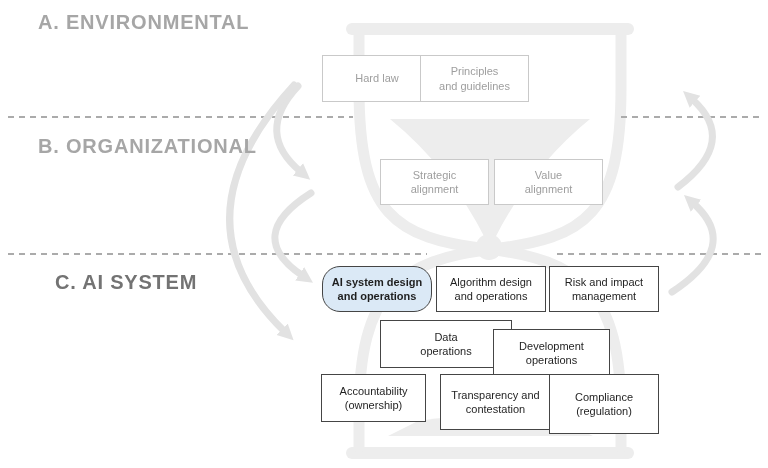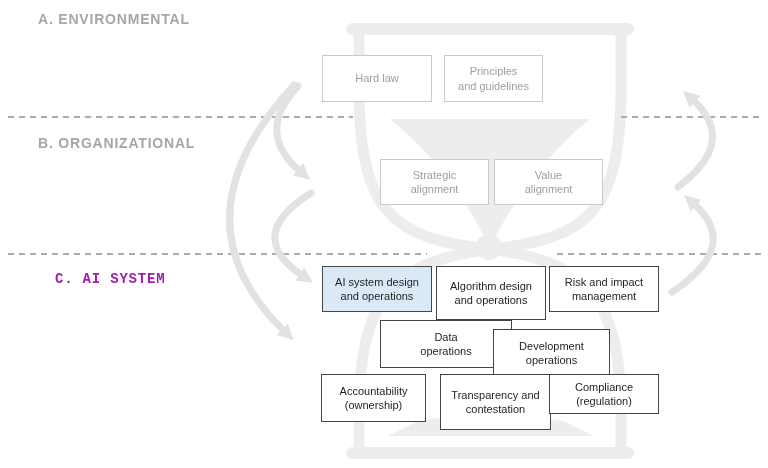--- a/index.html
+++ b/index.html
@@ -3,32 +3,32 @@
 <meta charset="utf-8">
 <style>
   html,body{margin:0;padding:0;background:#ffffff;}
   .canvas{
     position:relative;width:768px;height:468px;overflow:hidden;
     background:#ffffff;
     font-family:"Liberation Sans","DejaVu Sans",sans-serif;
   }
   .bg{position:absolute;left:0;top:0;}
   .layer-label{
-    position:absolute;font-weight:bold;font-size:14px;letter-spacing:0.8px;
+    position:absolute;font-weight:bold;font-size:20px;letter-spacing:0.8px;
     color:#a6a6a6;white-space:nowrap;
   }
-  .layer-label.dark{color:#a21caf;font-family:Liberation Mono, monospace;}
+  .layer-label.dark{color:#737373;}
   .box{
     position:absolute;display:flex;align-items:center;justify-content:center;
     text-align:center;white-space:pre-line;box-sizing:border-box;
     background:#ffffff;font-size:11px;line-height:1.28;padding:2px;
   }
   .box.muted{border:1px solid #c9c9c9;color:#9e9e9e;}
   .box.strong{border:1px solid #454545;color:#1f1f1f;}
-  .box.highlight{background:#dbe9f6;font-weight:normal;}
+  .box.highlight{background:#dbe9f6;font-weight:bold;border-radius:18px;}
 </style>
 </head>
 <body>
 
 <div class="canvas">
 
   <svg class="bg" width="768" height="468" viewBox="0 0 768 468">
     <defs>
       <marker id="ah" markerWidth="20" markerHeight="20" refX="4" refY="9" orient="auto" markerUnits="userSpaceOnUse">
         <path d="M0,1 L16,9 L0,17 Z" fill="#e2e2e2"></path>
@@ -61,40 +61,40 @@
       <path d="M678,187 Q739,141 692,99" marker-end="url(#ah)"></path>
       <path d="M672,292 Q742,246 693,203" marker-end="url(#ah)"></path>
     </g>
   </svg>
 
   <div class="layer-label" style="left:38px;top:11px">A. ENVIRONMENTAL</div>
   <div class="layer-label" style="left:38px;top:135px">B. ORGANIZATIONAL</div>
   <div class="layer-label dark" style="left:55px;top:271px">C. AI SYSTEM</div>
 
   <div class="box muted" style="left:322px;top:55px;width:110px;height:47px">Hard law</div>
-  <div class="box muted" style="left:444px;top:55px;width:99px;height:47px">Principles
+  <div class="box muted" style="left:420px;top:55px;width:109px;height:47px">Principles
 and guidelines</div>
 
   <div class="box muted" style="left:380px;top:159px;width:109px;height:46px">Strategic
 alignment</div>
   <div class="box muted" style="left:494px;top:159px;width:109px;height:46px">Value
 alignment</div>
 
   <div class="box strong highlight" style="left:322px;top:266px;width:110px;height:46px">AI system design
 and operations</div>
-  <div class="box strong" style="left:436px;top:266px;width:110px;height:54px">Algorithm design
+  <div class="box strong" style="left:436px;top:266px;width:110px;height:46px">Algorithm design
 and operations</div>
   <div class="box strong" style="left:549px;top:266px;width:110px;height:46px">Risk and impact
 management</div>
 
   <div class="box strong" style="left:380px;top:320px;width:132px;height:48px">Data
 operations</div>
   <div class="box strong" style="left:493px;top:329px;width:117px;height:48px">Development
 operations</div>
 
   <div class="box strong" style="left:321px;top:374px;width:105px;height:48px">Accountability
 (ownership)</div>
   <div class="box strong" style="left:440px;top:374px;width:111px;height:56px">Transparency and
 contestation</div>
-  <div class="box strong" style="left:549px;top:374px;width:110px;height:40px">Compliance
+  <div class="box strong" style="left:549px;top:374px;width:110px;height:60px">Compliance
 (regulation)</div>
 
 </div>
 
 </body></html>

